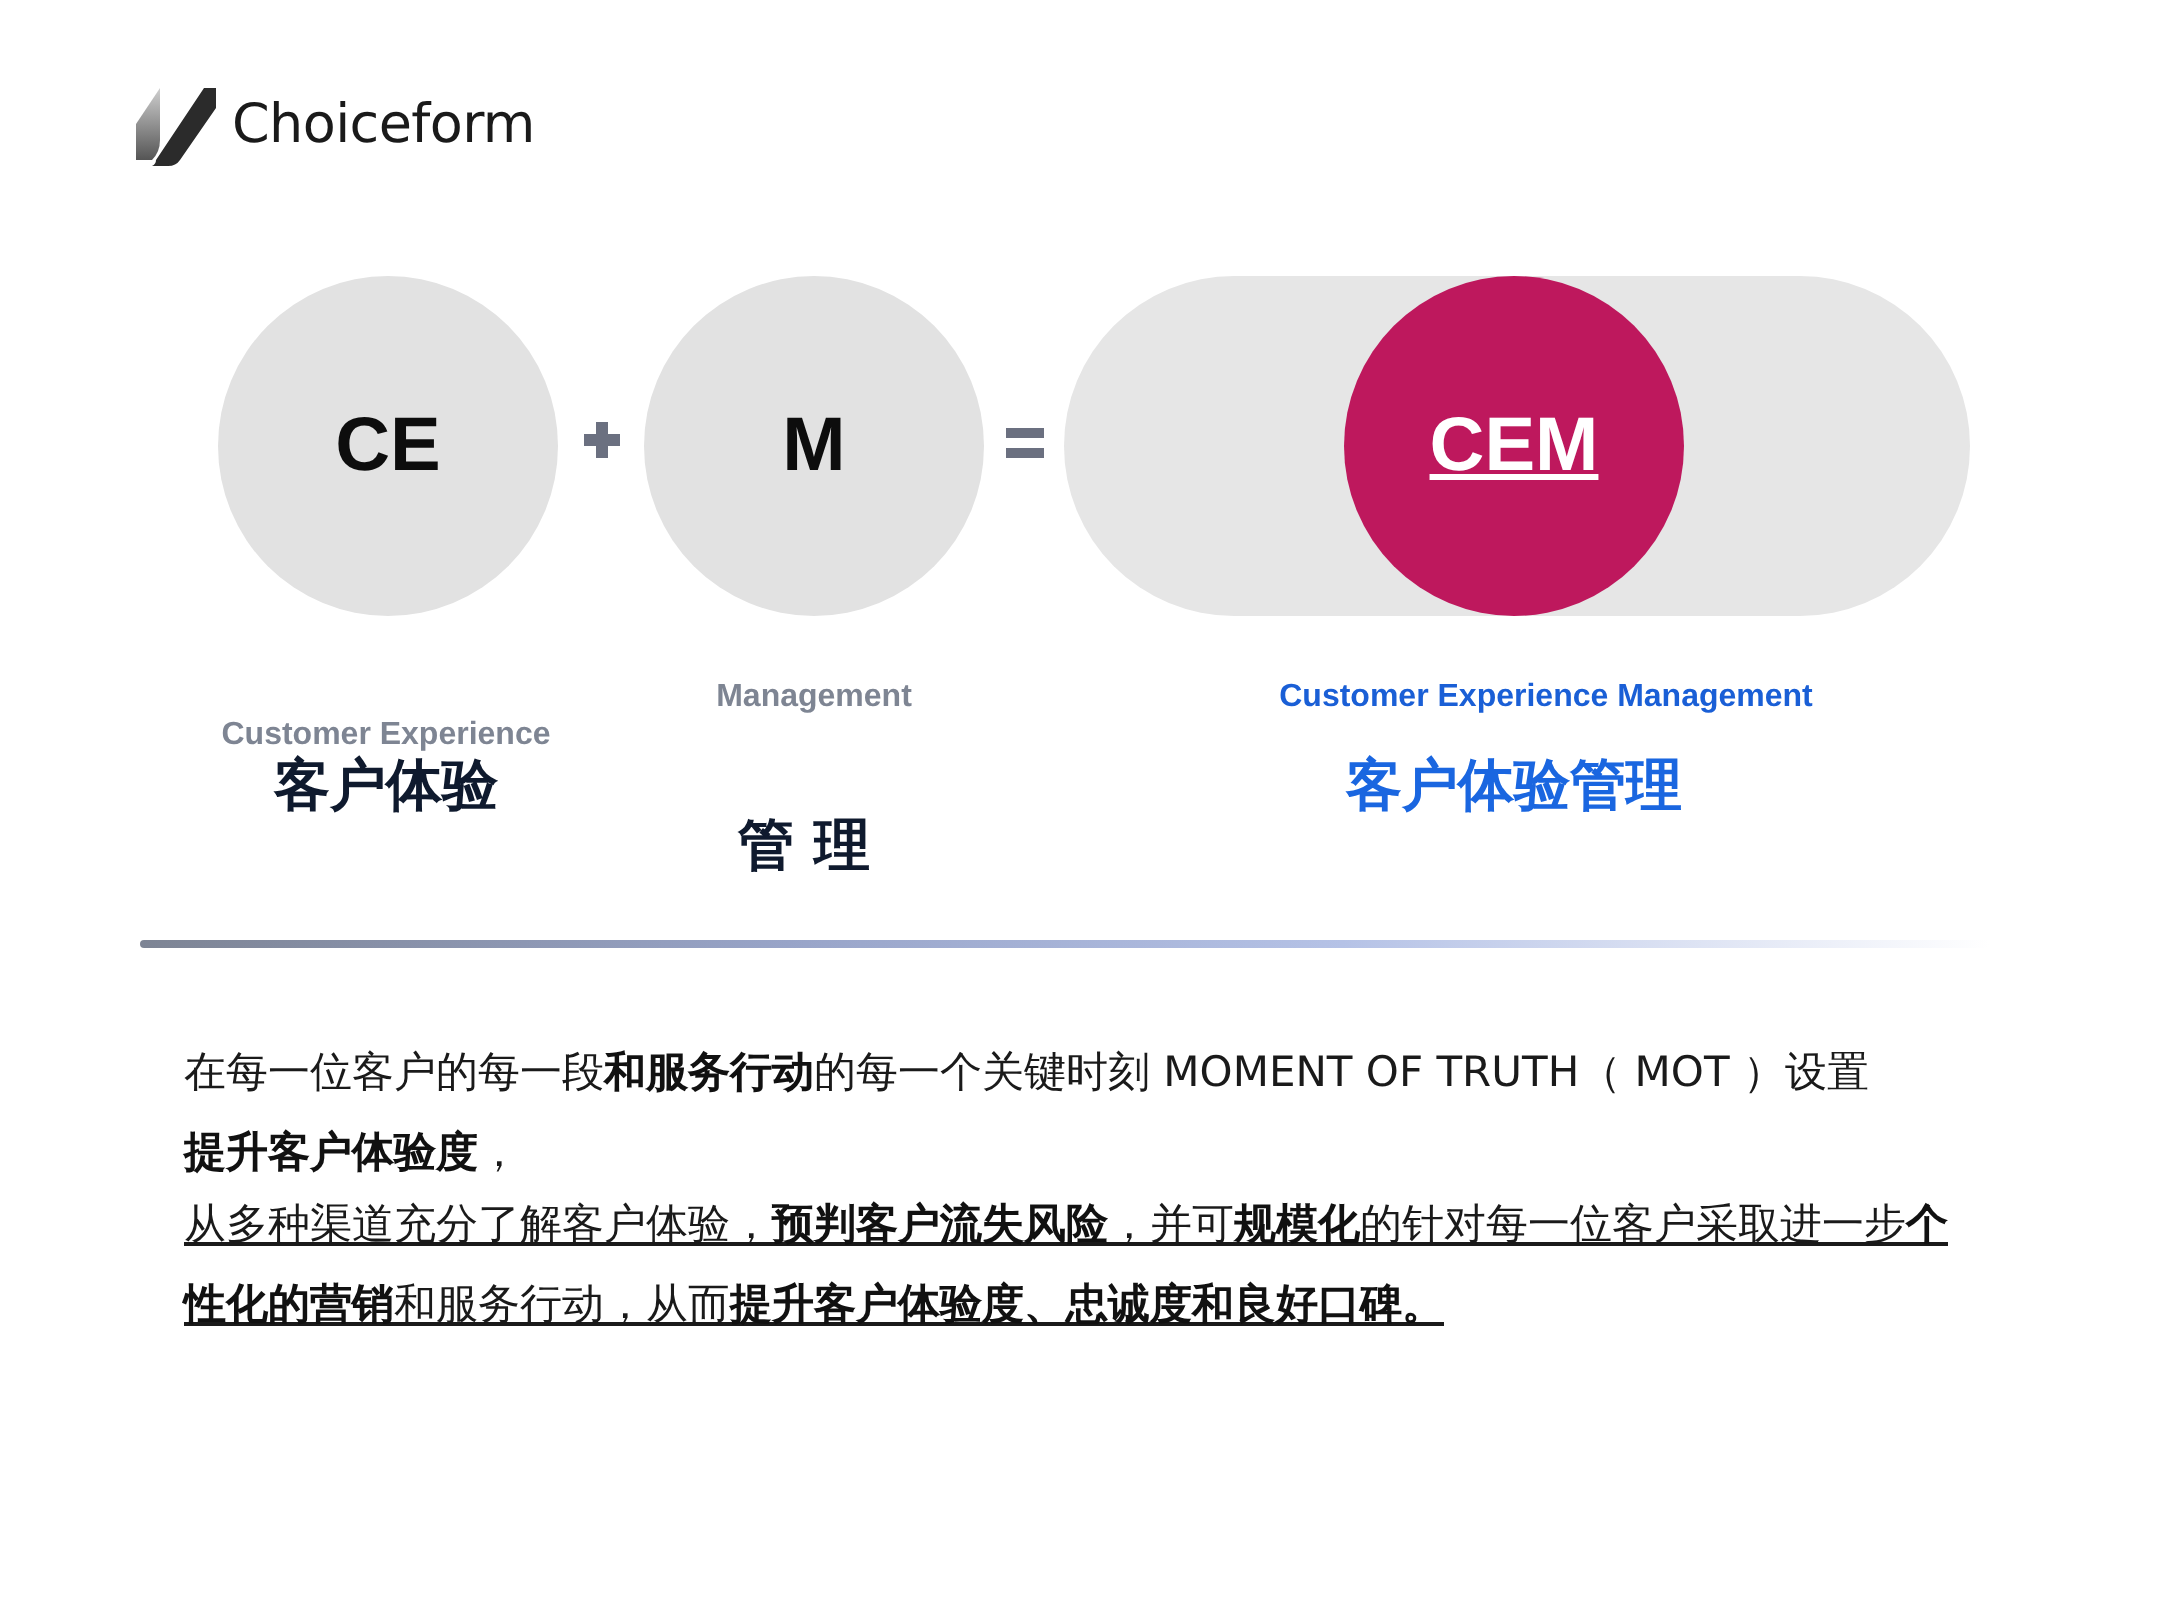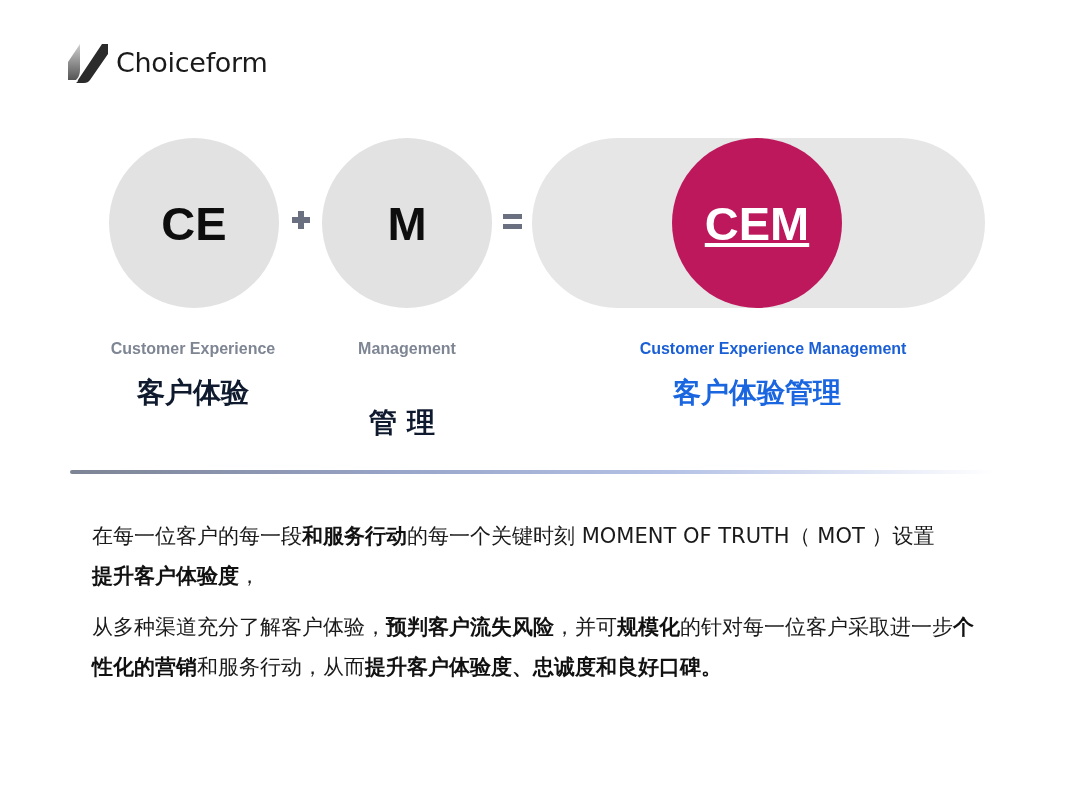--- a/index.html
+++ b/index.html
@@ -7,53 +7,53 @@
       width: 1080px; height: 810px; background: #ffffff; position: relative; overflow: hidden;
       font-family: "Liberation Sans", "DejaVu Sans", sans-serif;
     }
     .logo { position: absolute; left: 66px; top: 40px; display: flex; align-items: center; }
     .logo-mark { width: 42px; height: 44px; }
     .logo-text { font-family: "DejaVu Sans", sans-serif; font-size: 27px; color: #1a1a1a; margin-left: 8px; letter-spacing: -0.3px; }
 
     .circle {
       position: absolute; width: 170px; height: 170px; border-radius: 50%;
       background: #e2e2e2; display: flex; align-items: center; justify-content: center;
-      font-family: "Liberation Sans", sans-serif; font-weight: bold; font-size: 47px; color: #0d0d0d;
+      font-family: "Liberation Sans", sans-serif; font-weight: bold; font-size: 38px; color: #0d0d0d;
     }
     #ce-circle { left: 109px; top: 138px; }
     #m-circle { left: 322px; top: 138px; }
     .pill { position: absolute; left: 532px; top: 138px; width: 453px; height: 170px; border-radius: 85px; background: #e6e6e6; }
     #cem-circle { left: 672px; top: 138px; background: #be185d; color: #ffffff; text-decoration: underline; }
     .plus { position: absolute; left: 292px; top: 211px; width: 18px; height: 18px; }
     .plus::before, .plus::after { content: ""; position: absolute; background: #6b7080; }
     .plus::before { left: 6px; top: 0; width: 6px; height: 18px; }
     .plus::after { left: 0; top: 6px; width: 18px; height: 6px; }
     .equals { position: absolute; left: 503px; top: 214px; width: 19px; height: 16px; }
     .equals::before, .equals::after { content: ""; position: absolute; left: 0; width: 19px; height: 5px; background: #6b7080; }
     .equals::before { top: 0; } .equals::after { top: 10px; }
 
     .en-label { position: absolute; top: 340px; font-size: 16px; font-weight: bold; color: #7e8593; text-align: center; }
     .cn-label { position: absolute; top: 374px; font-size: 28px; font-weight: bold; color: #0f1a2e; text-align: center; font-family: "DejaVu Sans", sans-serif; }
-    #lbl-ce-en { left: 93px; width: 200px; }
+    #lbl-ce-en { left: 93px; width: 200px; margin-top: 19px; }
     #lbl-m-en { left: 307px; width: 200px; }
     #lbl-cem-en { left: 608px; width: 330px; color: #1a5fd6; }
     #lbl-ce-cn { left: 93px; width: 200px; }
     #lbl-m-cn { left: 307px; width: 200px; letter-spacing: 10px; margin-top: 30px; }
     #lbl-cem-cn { left: 592px; width: 330px; color: #1a66e0; }
 
     .divider {
       position: absolute; left: 70px; top: 470px; width: 925px; height: 4px;
       background: linear-gradient(to right, #7d8494 0%, #98a4c8 35%, #b5c2e6 65%, #ffffff 100%);
       border-radius: 2px;
     }
 
     .para { position: absolute; left: 92px; width: 900px; font-family: "DejaVu Sans", sans-serif; font-size: 21px; line-height: 40px; color: #1a1a1a; }
     .para b { font-weight: bold; color: #111; }
     #para-1 { top: 516px; }
-    #para-2 { top: 607px; }
+    #para-2 { top: 592px; text-decoration: underline; }
   </style>
 </head>
 <body>
 
 <div class="logo">
   <svg class="logo-mark" viewBox="0 0 42 44">
     <defs>
       <linearGradient id="lg1" x1="0" y1="0" x2="0" y2="1">
         <stop offset="0" stop-color="#cfcfcf"></stop>
           <stop offset="1" stop-color="#555"></stop>

